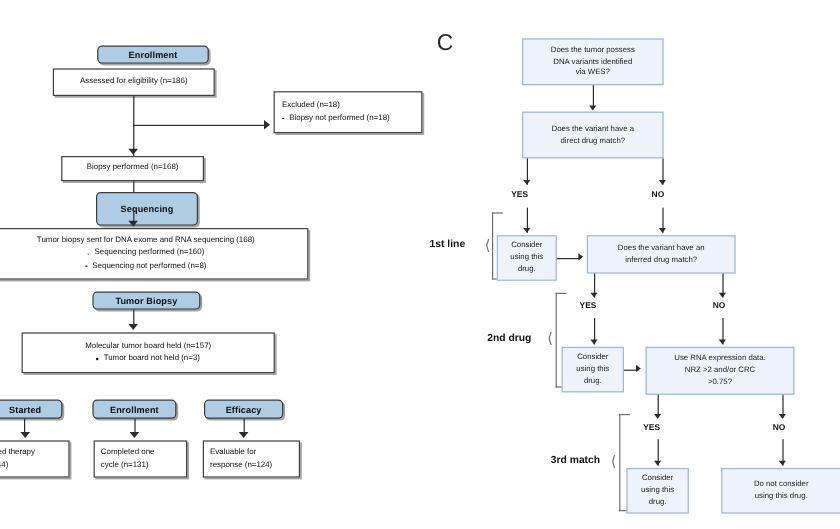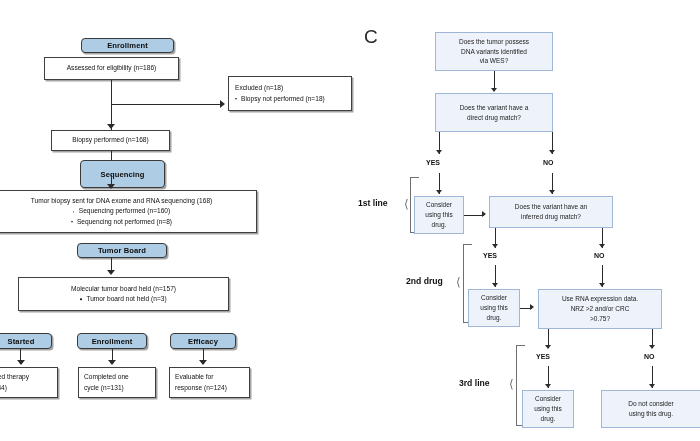--- a/index.html
+++ b/index.html
@@ -120,21 +120,21 @@
   <div class="vline" style="left:110.5px;top:175px;height:11px;"></div>
   <div class="arrow-d" style="left:106.5px;top:184px;"></div>
 
   <div class="node consort-box" style="left:-14px;top:190px;width:271px;height:43px;justify-content:center;">
     <span class="ln">Tumor biopsy sent for DNA exome and RNA sequencing (168)</span>
     <span class="ln bullet">Sequencing performed (n=160)</span>
     <span class="ln bullet">Sequencing not performed (n=8)</span>
   </div>
 
   <div class="node consort-head" style="left:77px;top:243px;width:90px;height:15px;">
-    <span>Tumor Board</span>
+    <span>Tumor Biopsy</span>
   </div>
 
   <div class="vline" style="left:110.5px;top:258px;height:14px;"></div>
   <div class="arrow-d" style="left:106.5px;top:270px;"></div>
 
   <div class="node consort-box" style="left:18px;top:277px;width:211px;height:34px;">
     <span class="ln">Molecular tumor board held (n=157)</span>
     <span class="ln bullet">Tumor board not held (n=3)</span>
   </div>
 
@@ -251,21 +251,21 @@
   <div class="tiny-vline" style="left:547.5px;top:366px;height:22px;"></div>
   <div class="tiny-arrow-d" style="left:544.8px;top:384px;"></div>
 
   <div class="tiny-vline" style="left:651.5px;top:329px;height:19px;"></div>
   <div class="tiny-arrow-d" style="left:648.8px;top:345px;"></div>
   <div class="yn" style="left:644px;top:353px;">NO</div>
   <div class="tiny-vline" style="left:651.5px;top:366px;height:22px;"></div>
   <div class="tiny-arrow-d" style="left:648.8px;top:384px;"></div>
 
   <div class="brk" style="left:516px;top:345px;width:8px;height:79px;"></div>
-  <div class="line-label" style="left:459px;top:378px;">3rd line</div>
+  <div class="line-label" style="left:459px;top:378px;">3rd match</div>
   <div class="brk-tip" style="left:509px;top:378px;">⟨</div>
 
   <div class="node dec-box" style="left:522px;top:390px;width:52px;height:38px;">
     <span class="ln">Consider</span>
     <span class="ln">using this</span>
     <span class="ln">drug.</span>
   </div>
 
   <div class="node dec-box" style="left:601px;top:390px;width:100px;height:38px;">
     <span class="ln">Do not consider</span>

